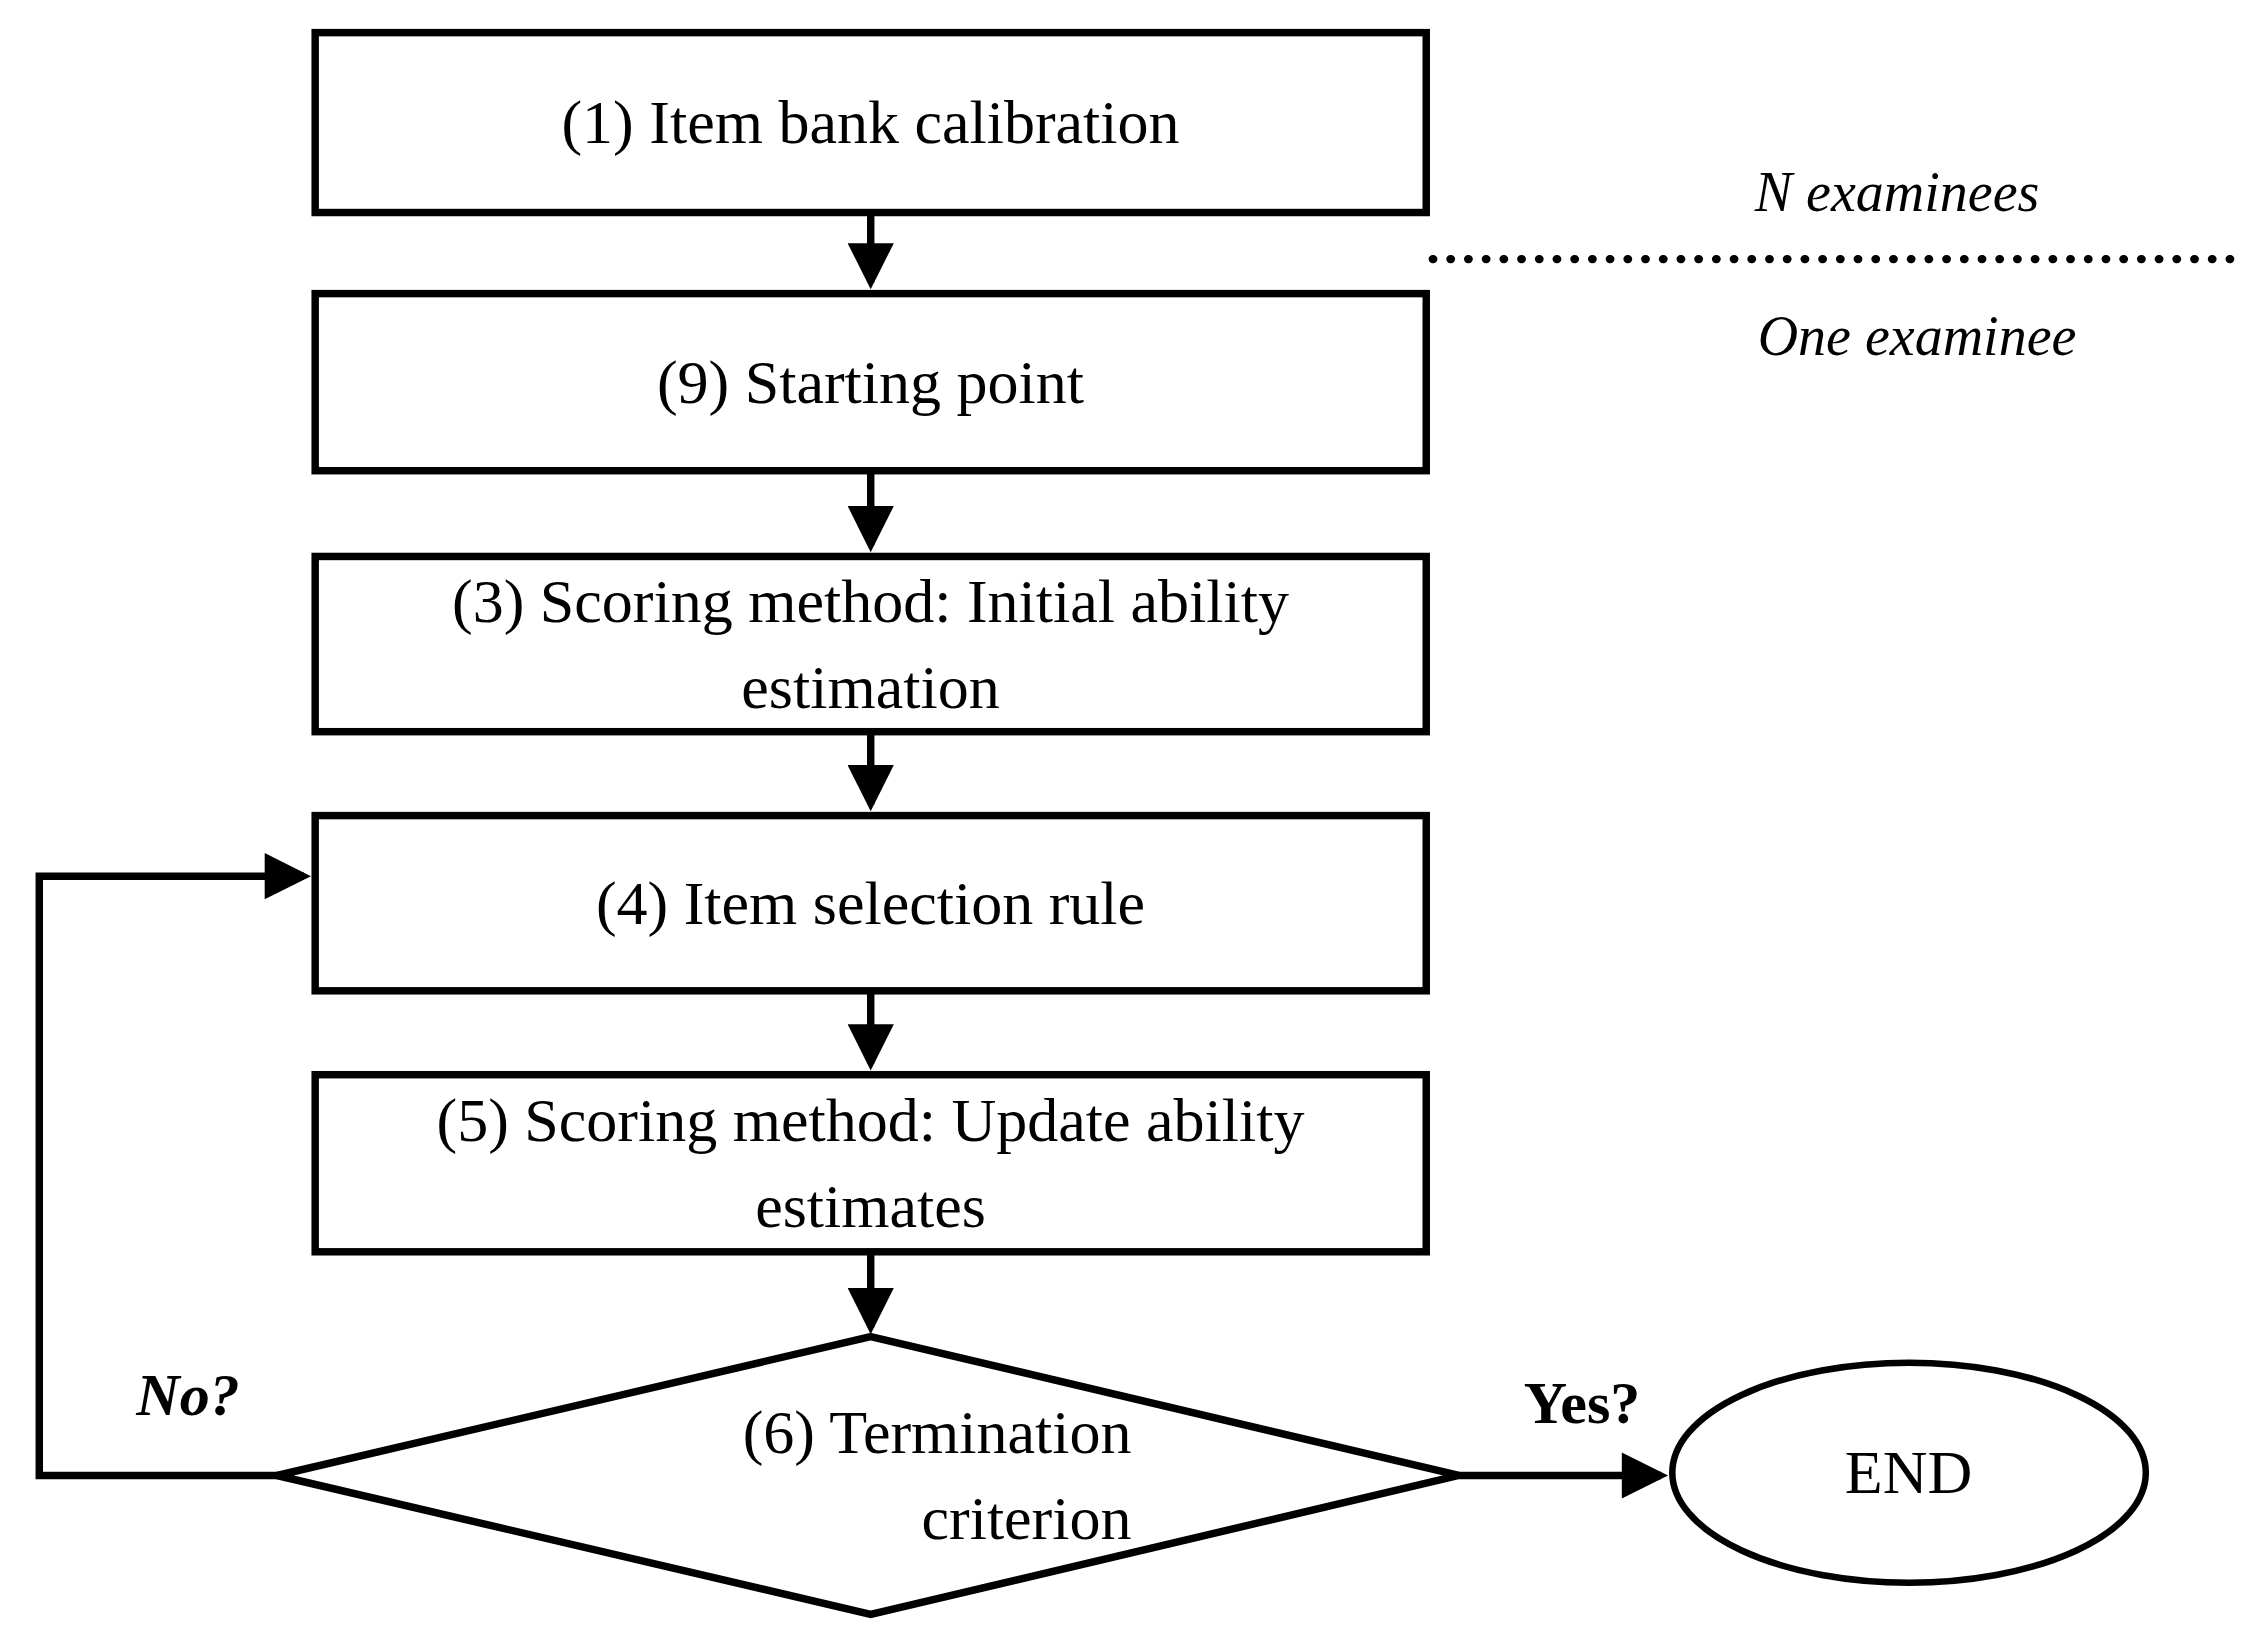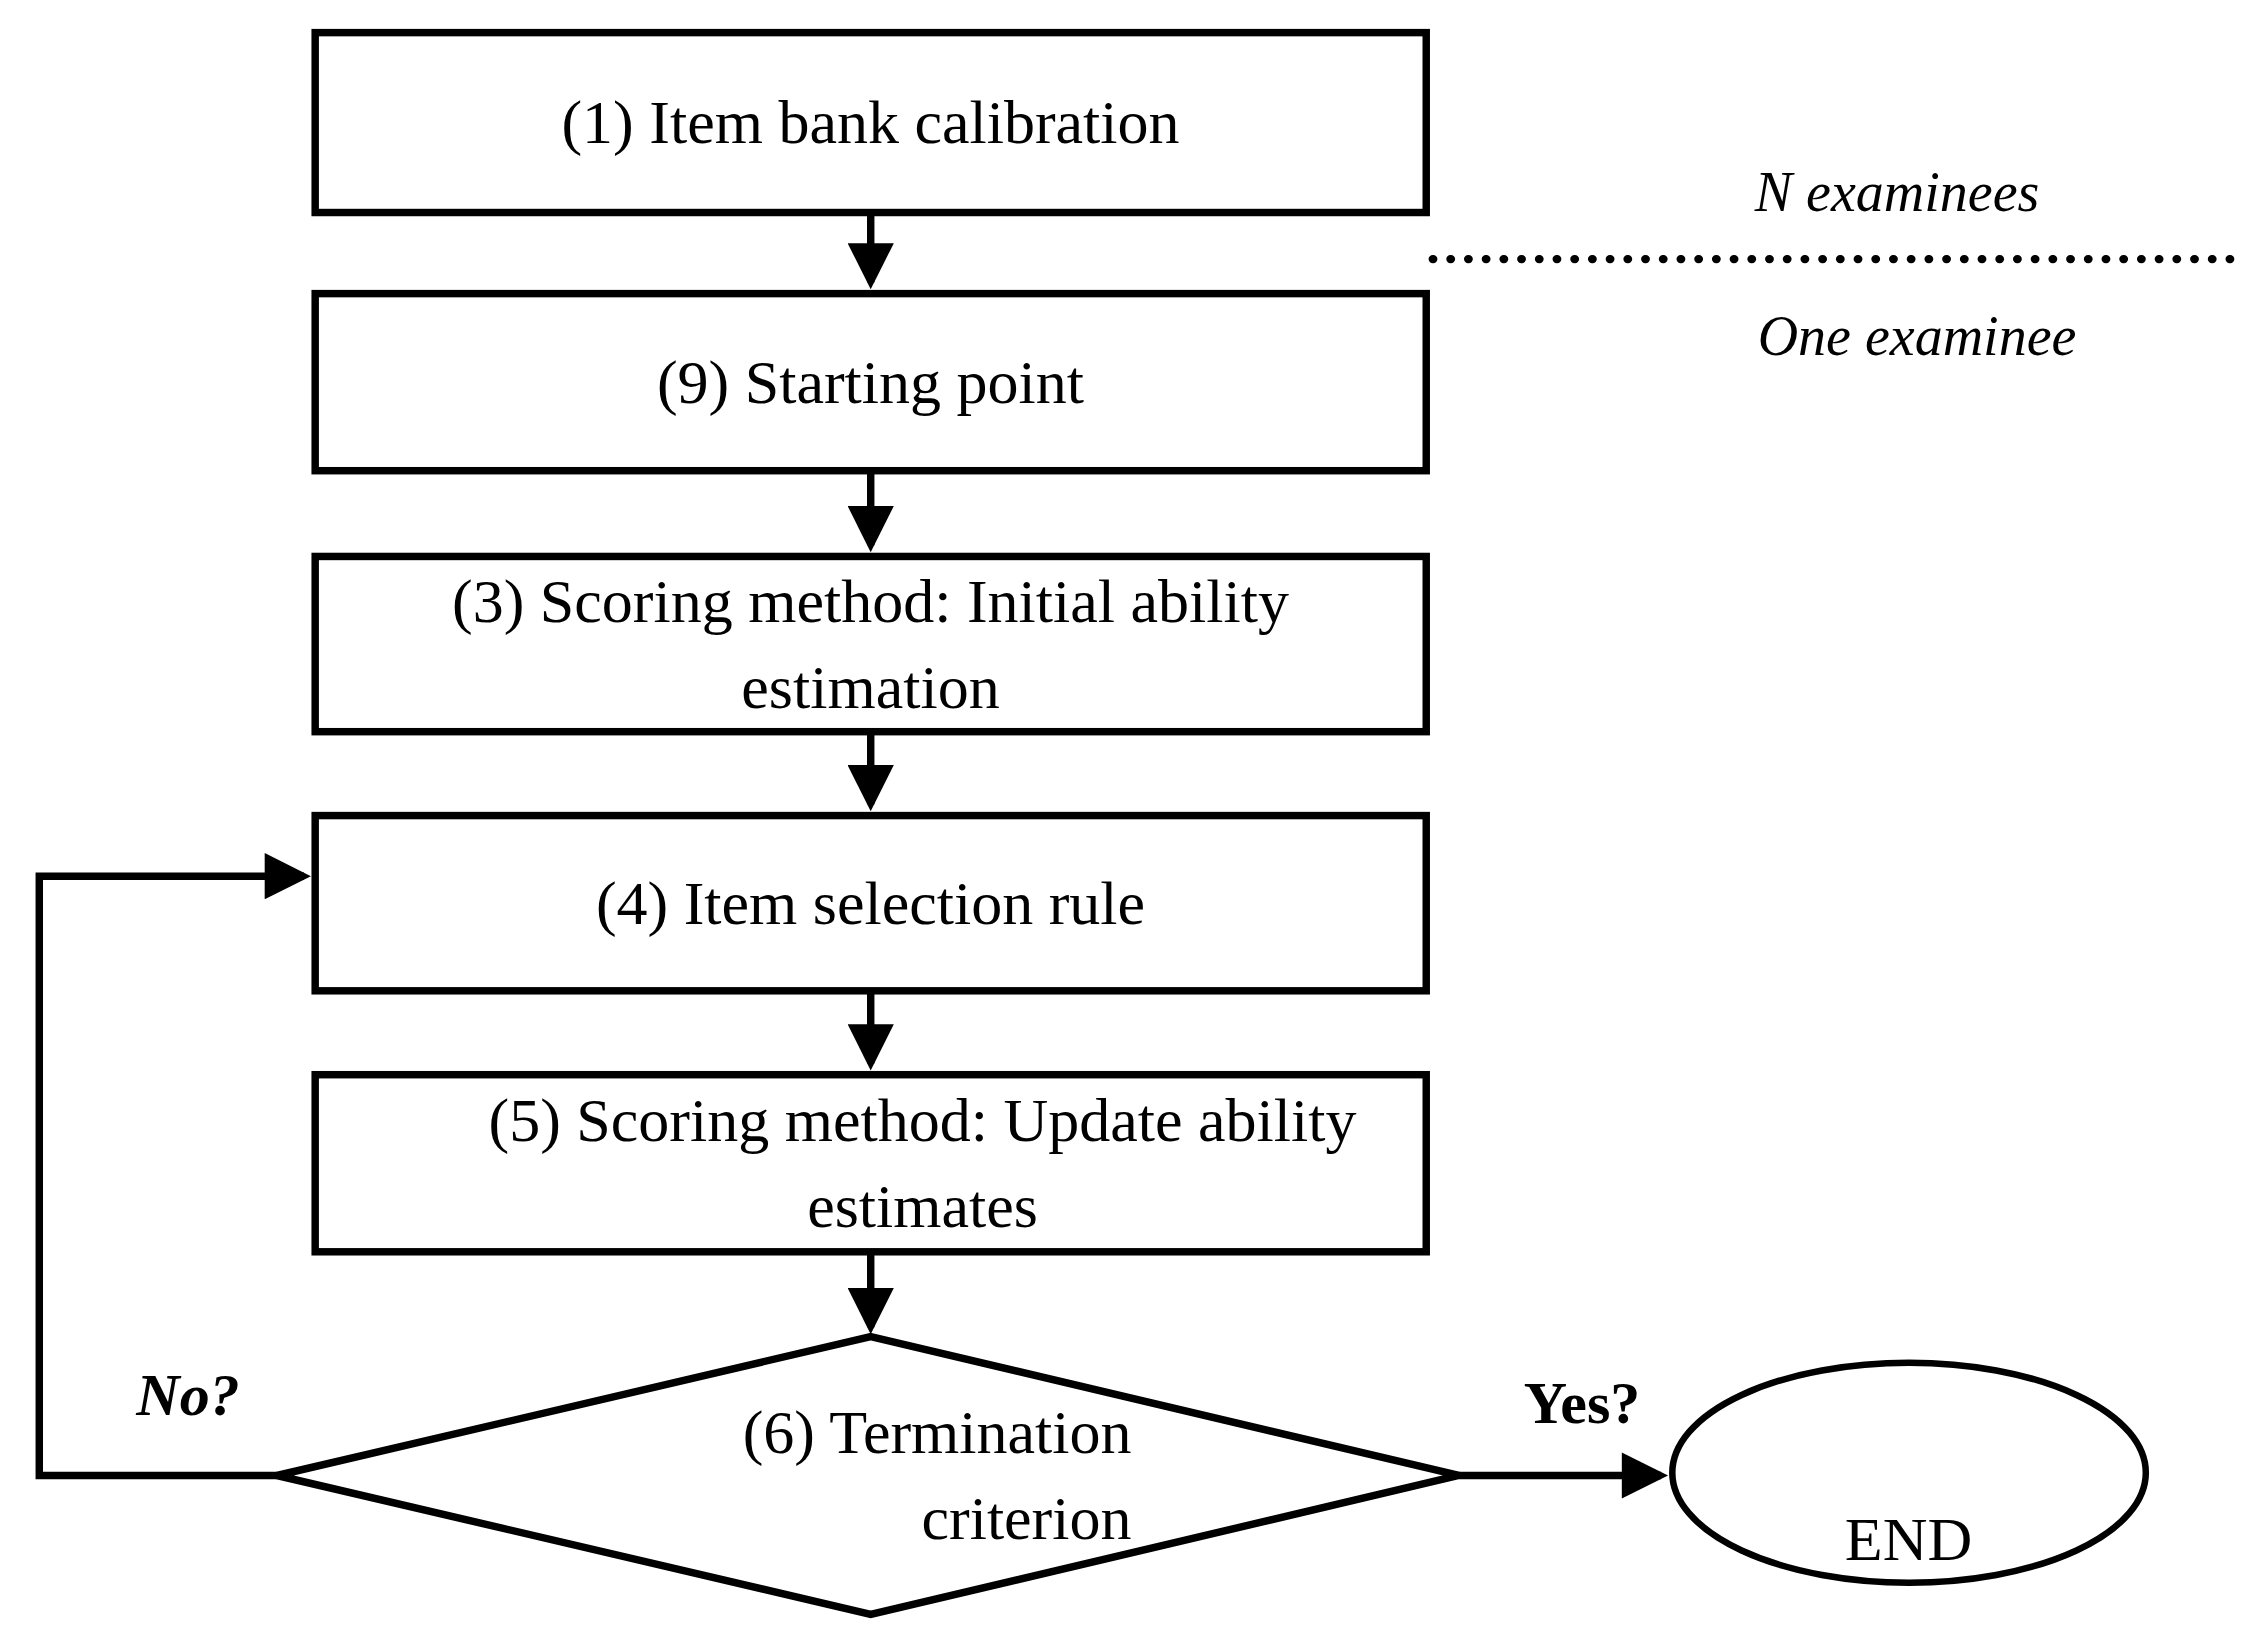--- a/index.html
+++ b/index.html
@@ -23,21 +23,21 @@
     text-align: center;
     font-size: 62px;
     line-height: 1.38;
     color: #000000;
   }
   .lbl .wrapbox { display: inline-block; }
   .box-lbl { left: 315px; width: 1111px; }
   .box-lbl .wrapbox { max-width: 1007px; }
   .diamond-lbl { left: 591px; top: 1361px; width: 559px; height: 229px; text-align: right; }
   .diamond-lbl .wrapbox { max-width: 522px; }
-  .end-lbl { left: 1671px; top: 1363px; width: 475px; height: 220px; align-items: flex-end; }
+  .end-lbl { left: 1671px; top: 1363px; width: 475px; height: 220px; }
 
   
   .float-lbl {
     position: absolute;
     transform: translate(-50%, -50%);
     white-space: nowrap;
   }
   .annot { font-style: italic; font-size: 56px; }
   .edge-lbl { font-weight: bold; font-size: 60px; }
 </style>
@@ -81,21 +81,21 @@
   </div>
   <div class="lbl box-lbl" style="top:294px;height:177px;">
     <span class="wrapbox">(9) Starting point</span>
   </div>
   <div class="lbl box-lbl" style="top:557px;height:175px;">
     <span class="wrapbox">(3) Scoring method: Initial ability estimation</span>
   </div>
   <div class="lbl box-lbl" style="top:816px;height:175px;">
     <span class="wrapbox">(4) Item selection rule</span>
   </div>
-  <div class="lbl box-lbl" style="top:1075px;height:177px;justify-content:flex-end;">
+  <div class="lbl box-lbl" style="top:1075px;height:177px;">
     <span class="wrapbox">(5) Scoring method: Update ability estimates</span>
   </div>
 
   <div class="lbl diamond-lbl">
     <span class="wrapbox">(6) Termination criterion</span>
   </div>
 
   <div class="lbl end-lbl">
     <span class="wrapbox">END</span>
   </div>

